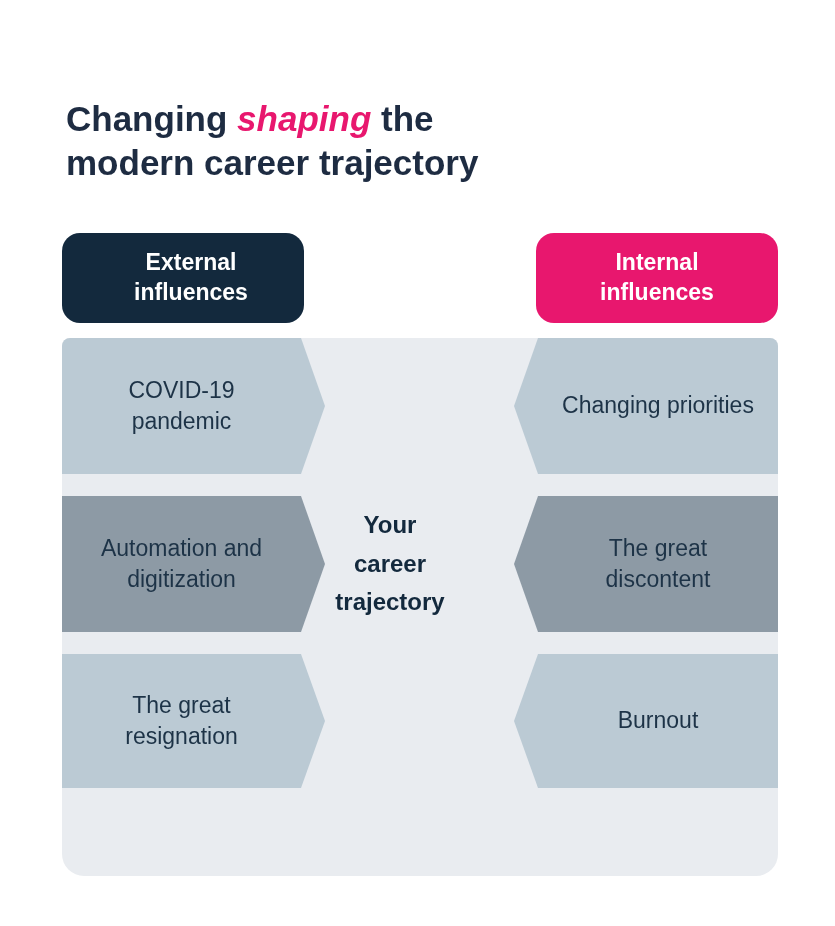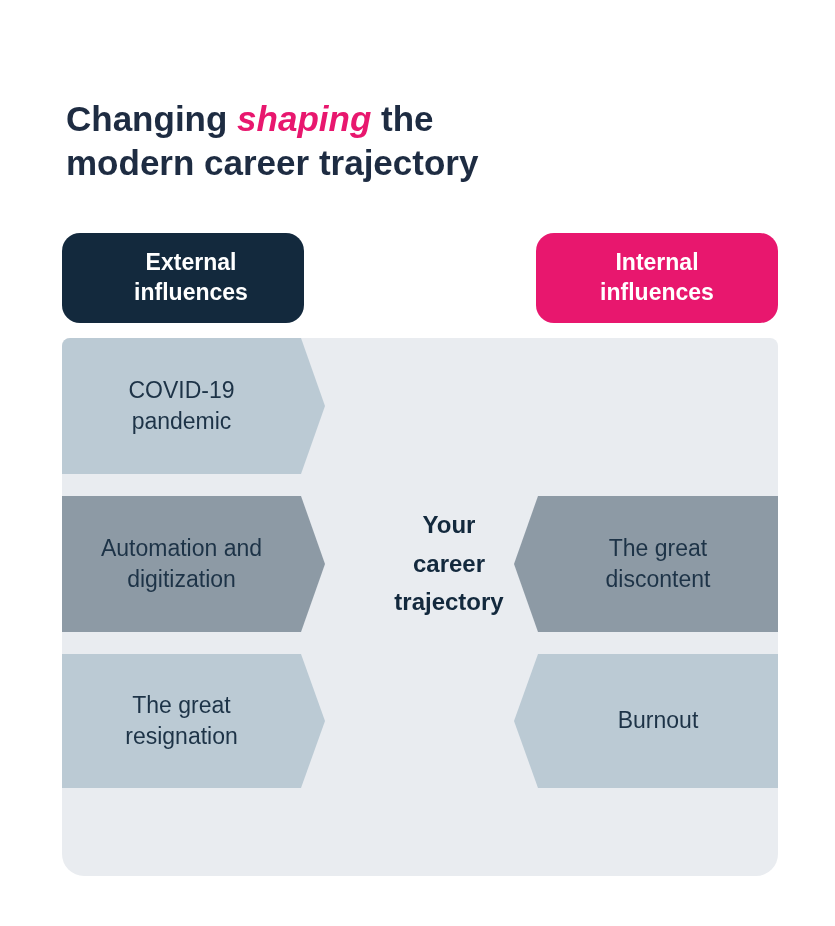--- a/index.html
+++ b/index.html
@@ -63,21 +63,21 @@
   .row-1{top:0;}
   .row-2{top:158px;}
   .row-3{top:316px;height:134px;}
 
   .shade-light{background:var(--arrow_light);}
   .shade-dark{background:var(--arrow_dark);}
 
   
   .center-label{
     position:absolute;left:263px;right:264px;top:158px;height:136px;
-    display:flex;align-items:center;justify-content:flex-end;
+    display:flex;align-items:center;justify-content:flex-start;
   }
   .center-label .center-text{
     display:block;max-width:130px;text-align:center;
     font-weight:700;font-size:24px;line-height:1.62;color:var(--navy);
   }
 </style>
 </head>
 <body>
 
 <div class="canvas">
@@ -97,20 +97,23 @@
     <div class="arrow left row-1 shade-light">
       <span class="arrow-label">COVID-19 pandemic</span>
     </div>
     <div class="arrow left row-2 shade-dark">
       <span class="arrow-label">Automation and digitization</span>
     </div>
     <div class="arrow left row-3 shade-light">
       <span class="arrow-label">The great resignation</span>
     </div>
 
+    <div class="arrow right row-1 shade-light">
+      <span class="arrow-label">Changing priorities</span>
+    </div>
     <div class="arrow right row-2 shade-dark">
       <span class="arrow-label">The great discontent</span>
     </div>
     <div class="arrow right row-3 shade-light">
       <span class="arrow-label">Burnout</span>
     </div>
 
     <div class="center-label">
       <span class="center-text">Your career trajectory</span>
     </div>

